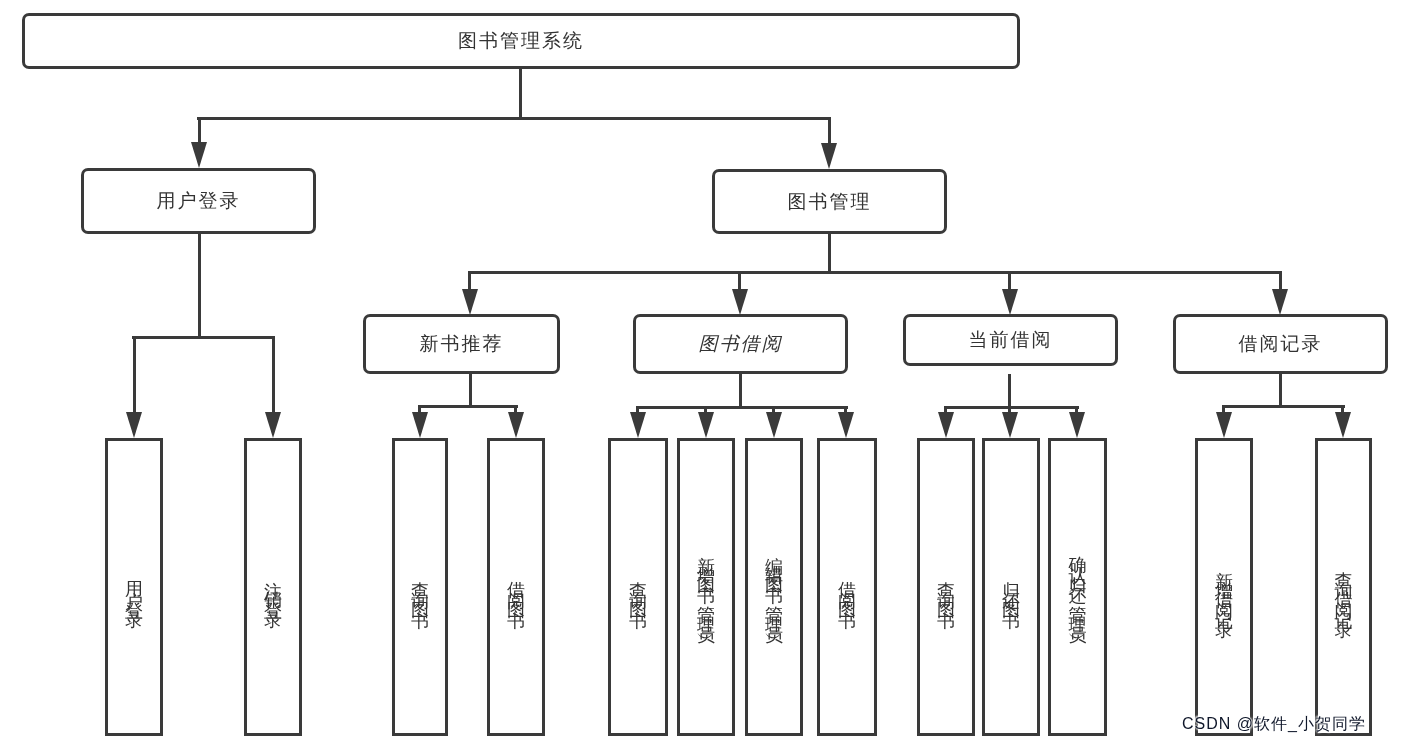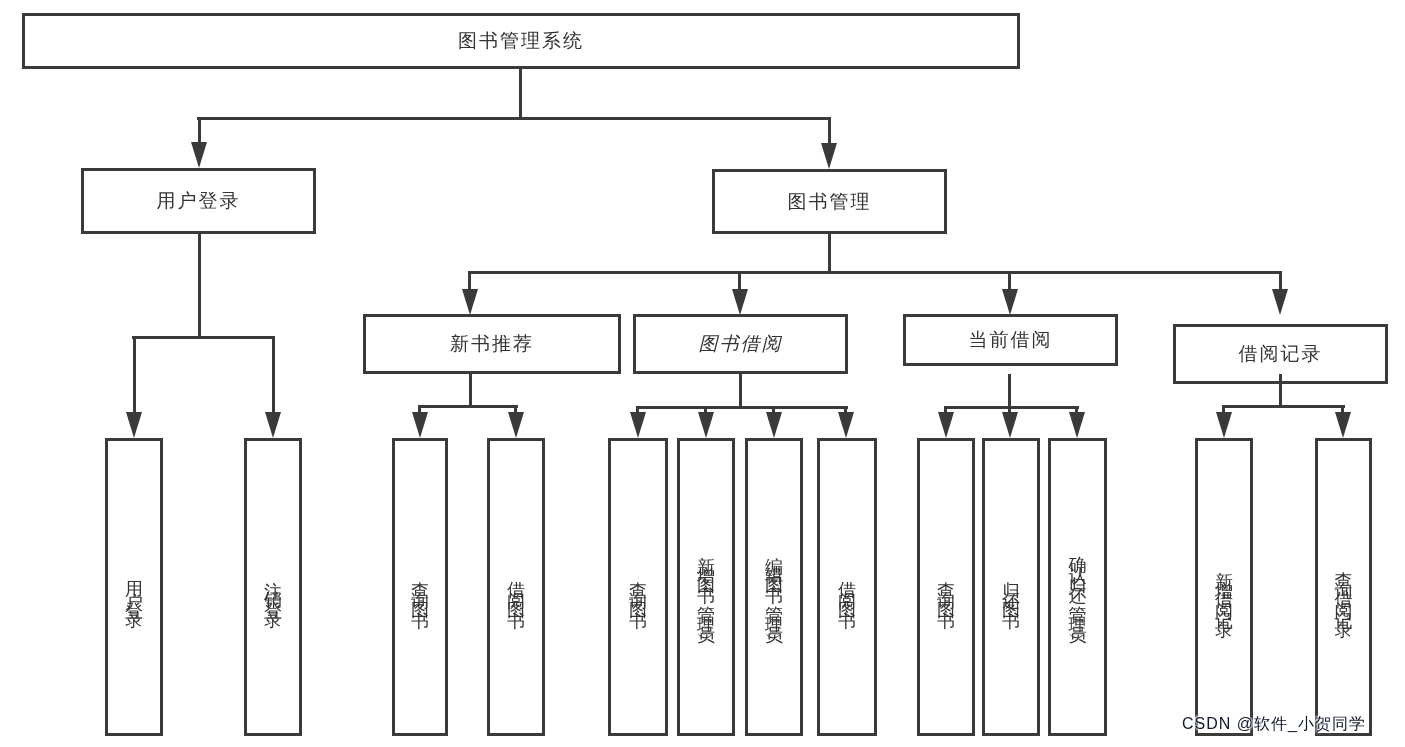--- a/index.html
+++ b/index.html
@@ -19,20 +19,21 @@
     border:3px solid #3a3a3a;
     display:flex;
     align-items:center;
     justify-content:center;
     color:#333333;
   }
   .hbox{
     font-size:19px;
     letter-spacing:2px;
     white-space:nowrap;
+    border-radius:7px;
   }
   .vbox{
     top:438px;
     height:298px;
     writing-mode:vertical-rl;
     text-orientation:mixed;
     font-size:18px;
     letter-spacing:10px;
     line-height:1;
     overflow:hidden;
@@ -85,24 +86,24 @@
   <div class="hline" style="left:468px;top:271px;width:814px;"></div>
   <div class="vline" style="left:468px;top:271px;height:22px;"></div>
   <div class="arrow" style="left:462px;top:289px;"></div>
   <div class="vline" style="left:738px;top:271px;height:22px;"></div>
   <div class="arrow" style="left:732px;top:289px;"></div>
   <div class="vline" style="left:1008px;top:271px;height:22px;"></div>
   <div class="arrow" style="left:1002px;top:289px;"></div>
   <div class="vline" style="left:1279px;top:271px;height:22px;"></div>
   <div class="arrow" style="left:1272px;top:289px;"></div>
 
-  <div class="box hbox" style="left:363px;top:314px;width:258px;height:60px;">新书推荐</div>
+  <div class="box hbox" style="left:363px;top:314px;width:197px;height:60px;">新书推荐</div>
   <div class="box hbox" style="left:633px;top:314px;width:215px;height:60px;font-style:italic;">图书借阅</div>
   <div class="box hbox" style="left:903px;top:314px;width:215px;height:52px;">当前借阅</div>
-  <div class="box hbox" style="left:1173px;top:314px;width:215px;height:60px;margin-top:10px;">借阅记录</div>
+  <div class="box hbox" style="left:1173px;top:314px;width:215px;height:60px;">借阅记录</div>
 
   <div class="vline" style="left:469px;top:374px;height:34px;"></div>
   <div class="hline" style="left:419px;top:405px;width:99px;"></div>
   <div class="vline" style="left:418px;top:405px;height:9px;"></div>
   <div class="arrow" style="left:412px;top:412px;"></div>
   <div class="vline" style="left:514px;top:405px;height:9px;"></div>
   <div class="arrow" style="left:508px;top:412px;"></div>
 
   <div class="vline" style="left:739px;top:374px;height:34px;"></div>
   <div class="hline" style="left:637px;top:406px;width:211px;"></div>

